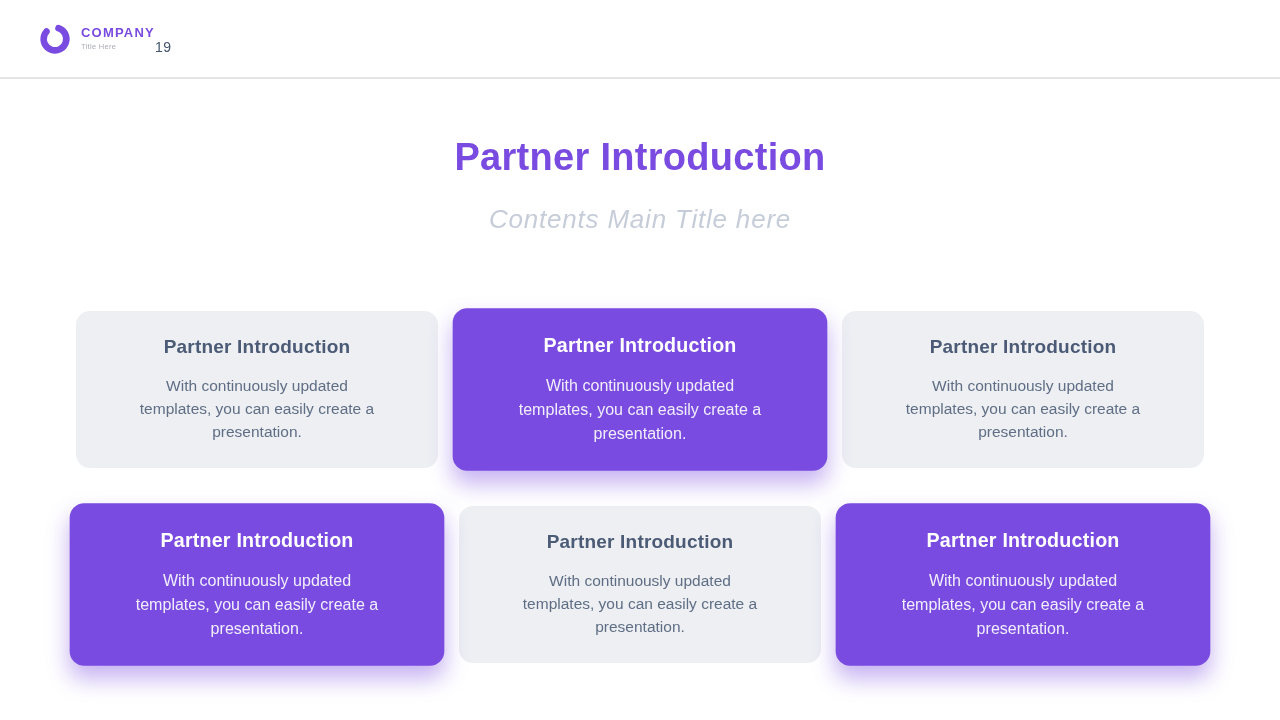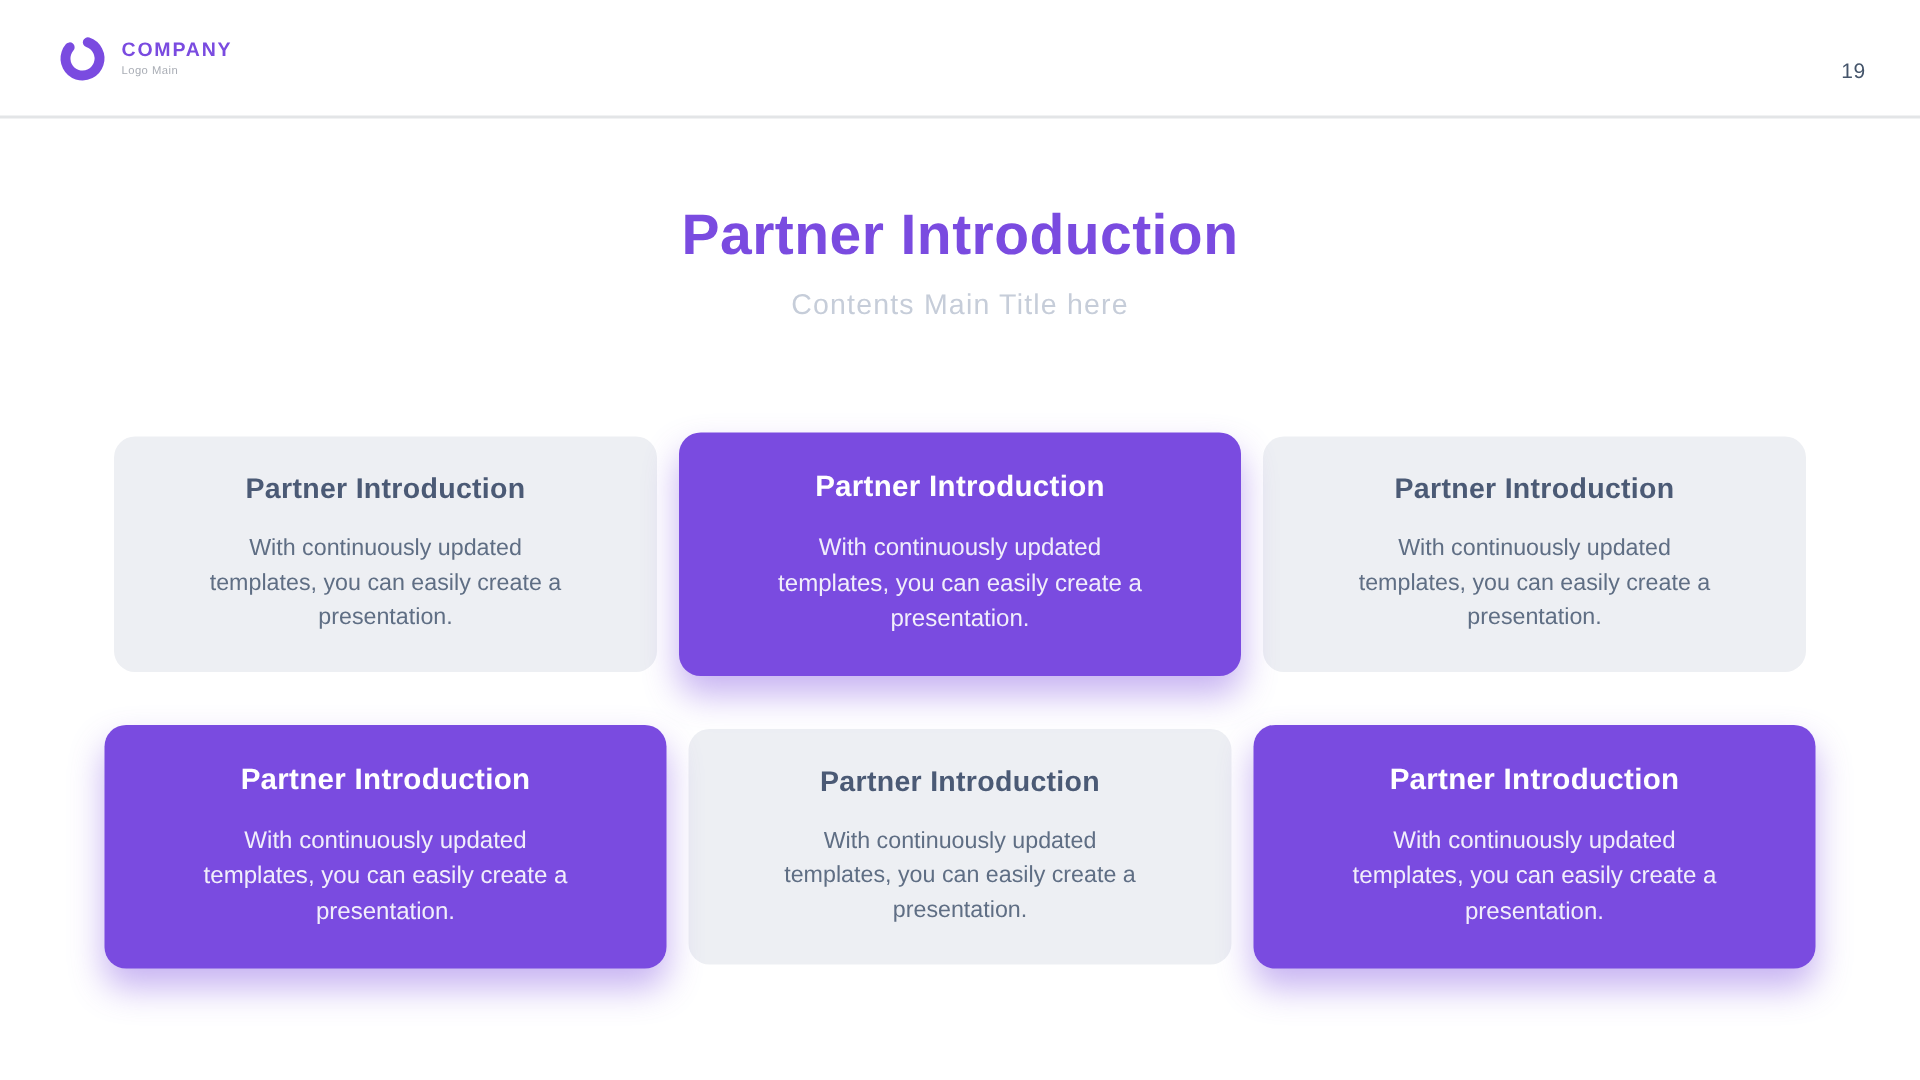--- a/index.html
+++ b/index.html
@@ -8,21 +8,21 @@
     font-family: "Liberation Sans", "DejaVu Sans", sans-serif;
     background: #ffffff;
     position: relative;
   }
 
   
   .slide-header {
     height: 79px;
     display: flex;
     align-items: center;
-    justify-content: space-between;
+    justify-content: flex-start;
     padding: 0 36px 0 38px;
     border-bottom: 2px solid #e3e5e7;
   }
   .logo { display: flex; align-items: center; gap: 9px; }
   .logo-ring { width: 34px; height: 34px; display: block; }
   .logo-text { display: flex; flex-direction: column; line-height: 1; }
   .logo-name {
     color: var(--accent, #7a4be0);
     font-size: 13px;
     font-weight: 700;
@@ -45,23 +45,24 @@
   
   .title-block { text-align: center; margin-top: 57px; }
   .slide-title {
     color: var(--accent, #7a4be0);
     font-size: 38px;
     font-weight: 800;
     letter-spacing: 0.3px;
   }
   .slide-subtitle {
     color: #c6cdd9;
-    font-size: 19px;
+    font-size: 26px;
+    font-style: italic;
     font-weight: 300;
-    margin-top: 14px;
+    margin-top: 25px;
     letter-spacing: 0.8px;
   }
 
   
   .cards-grid {
     width: 1128px;
     margin: 76px auto 0 auto;
     display: grid;
     grid-template-columns: repeat(3, 1fr);
     column-gap: 21px;
@@ -104,21 +105,21 @@
 </head>
 <body style="--accent: #7a4be0; --slate: #44546a;">
 
 <header class="slide-header">
   <div class="logo">
     <svg class="logo-ring" viewBox="0 0 36 36" aria-hidden="true">
       <circle cx="18" cy="18" r="12" fill="none" stroke="#7a4be0" stroke-width="7" stroke-dasharray="61 14.4" stroke-linecap="round" transform="rotate(-72 18 18)"></circle>
     </svg>
     <div class="logo-text">
       <span class="logo-name">COMPANY</span>
-      <span class="logo-tagline">Logo Main</span>
+      <span class="logo-tagline">Title Here</span>
     </div>
   </div>
   <span class="page-number">19</span>
 </header>
 
 <main>
   <div class="title-block">
     <h1 class="slide-title">Partner Introduction</h1>
     <p class="slide-subtitle">Contents Main Title here</p>
   </div>

